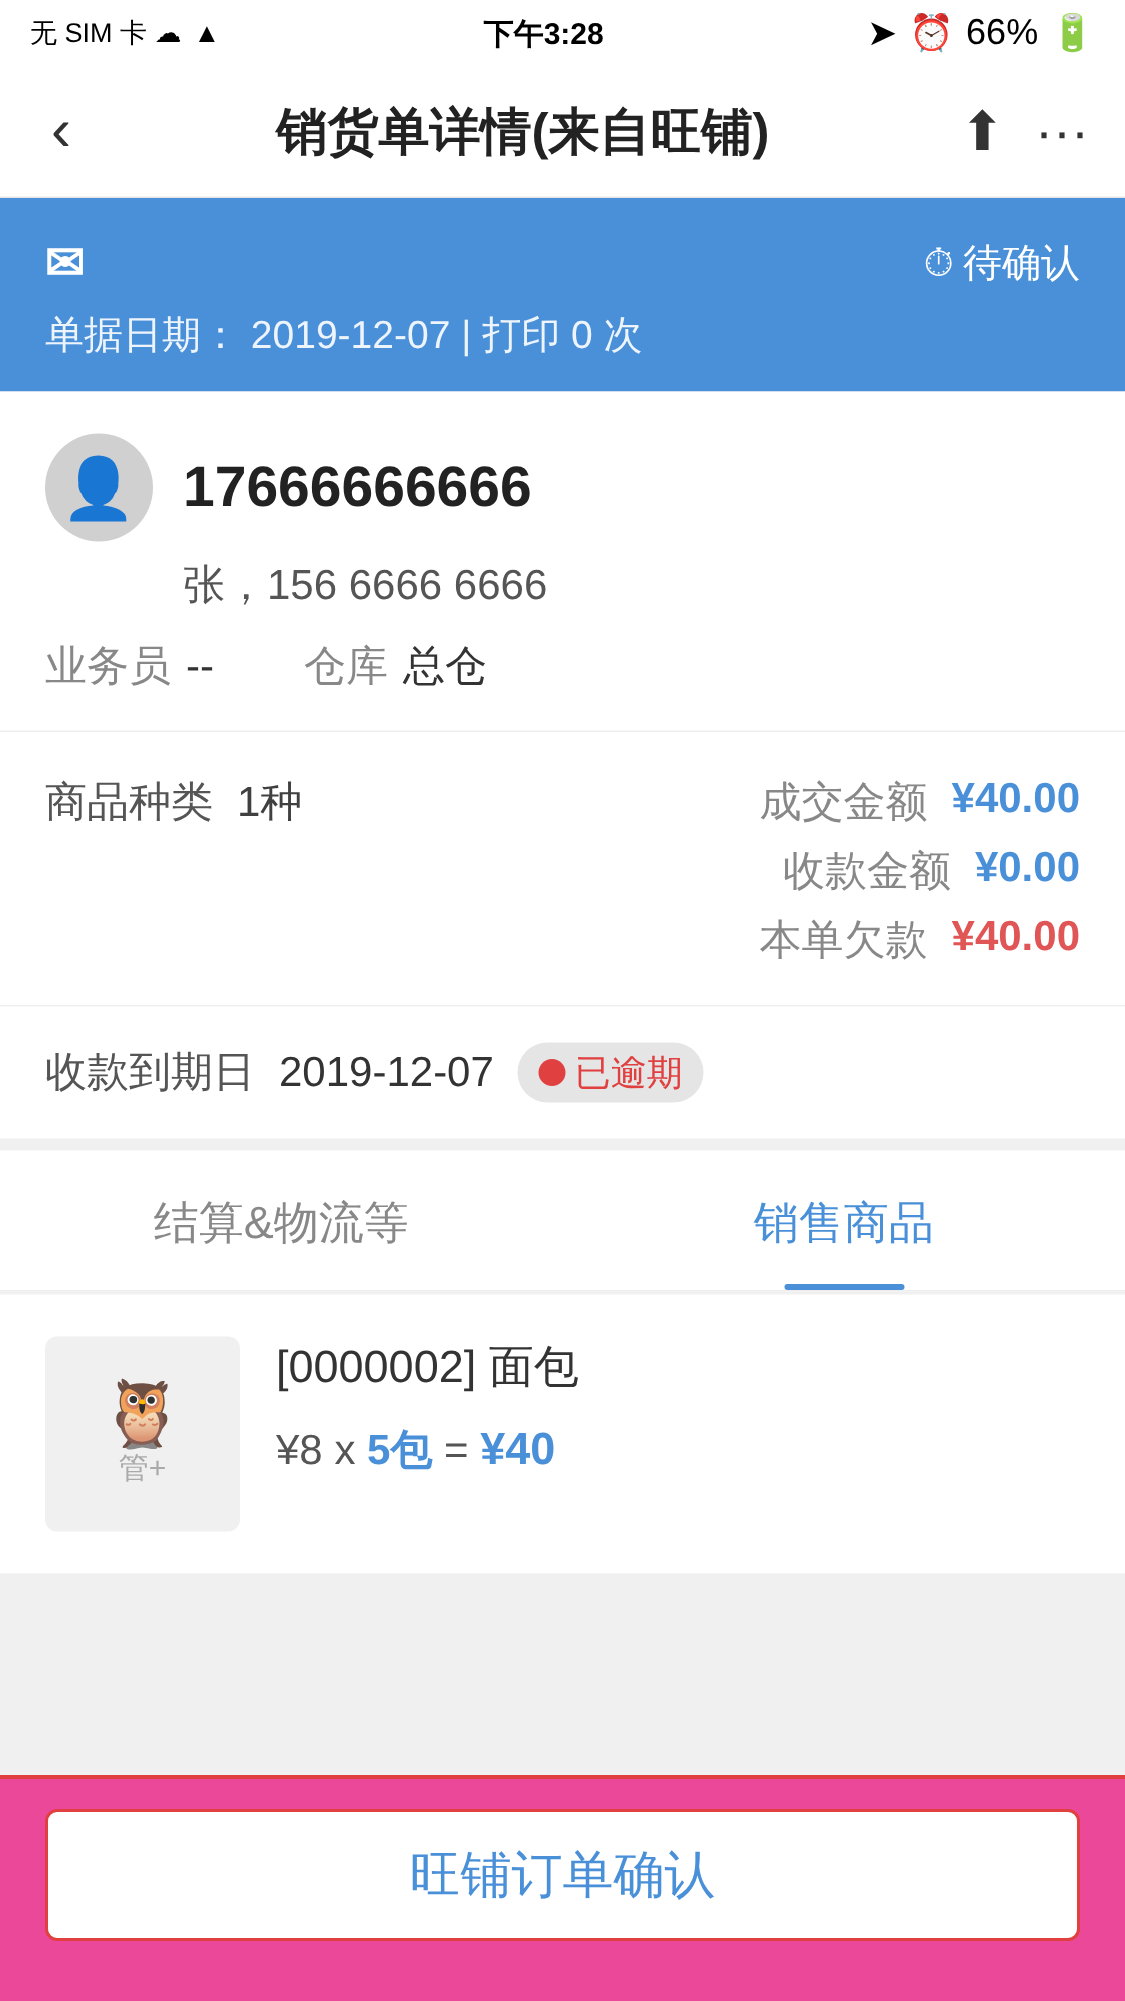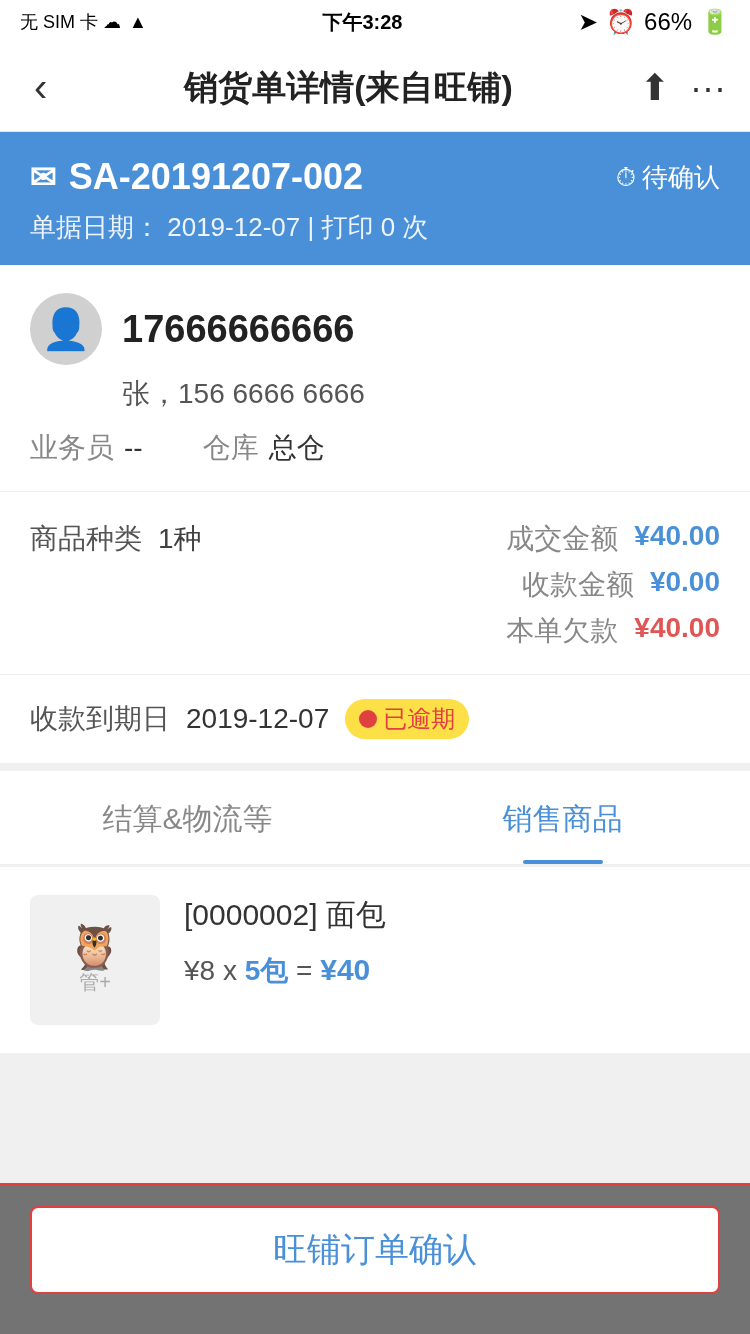--- a/index.html
+++ b/index.html
@@ -183,21 +183,21 @@
       padding: 24px 30px;
       border-bottom: 8px solid #f0f0f0;
       display: flex;
       align-items: center;
       gap: 16px;
       font-size: 28px;
     }
     .due-label { color: #555; }
     .due-date { color: #333; font-weight: 500; }
     .overdue-badge {
-      background: #fde047;
+      background: #e5e5e5;
       color: #e04040;
       font-size: 24px;
       border-radius: 20px;
       padding: 4px 14px;
       display: flex;
       align-items: center;
       gap: 6px;
       justify-content: center;
     }
     .overdue-dot {
@@ -290,21 +290,21 @@
       height: 220px;
       background: #f0f0f0;
     }
 
     
     .bottom-bar {
       position: fixed;
       bottom: 0;
       left: 0;
       width: 750px;
-      background: #737373;
+      background: #ec4899;
       padding: 20px 30px 40px;
       border-top: 3px solid #e04040;
     }
     .confirm-button {
       width: 100%;
       height: 88px;
       background: #fff;
       border: 2px solid #e04040;
       border-radius: 8px;
       font-size: 34px;
@@ -339,21 +339,20 @@
   <div class="nav-actions">
     <span class="nav-share-icon">⬆</span>
     <span class="nav-more-icon">···</span>
   </div>
 </div>
 
 <div class="order-header">
   <div class="order-id-row">
     <div class="order-id">
       <span class="order-icon">✉</span>
-      <span>SA-20191207-002</span>
     </div>
     <div class="order-status">
       <span>⏱</span>
       <span>待确认</span>
     </div>
   </div>
   <div class="order-date">
     <span>单据日期：</span>
     <span>2019-12-07</span>
     <span>| 打印 0 次</span>

